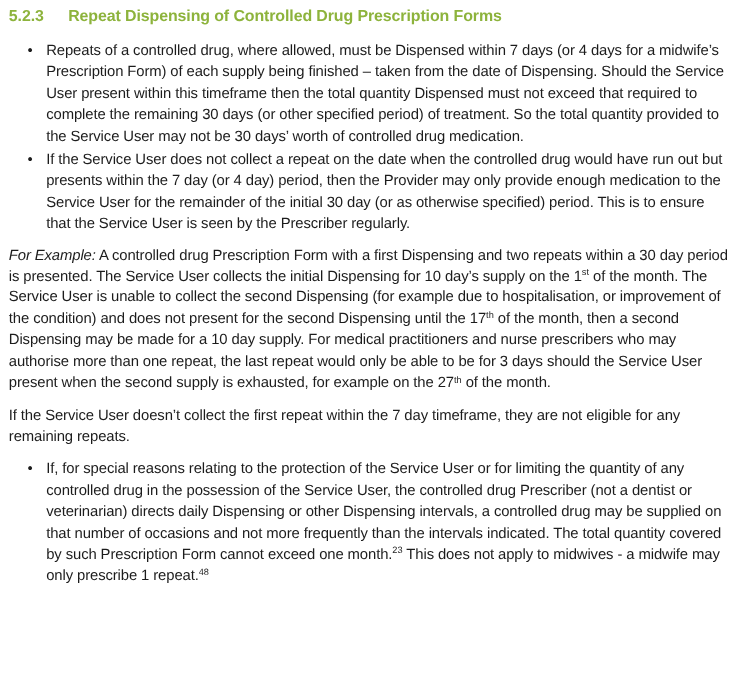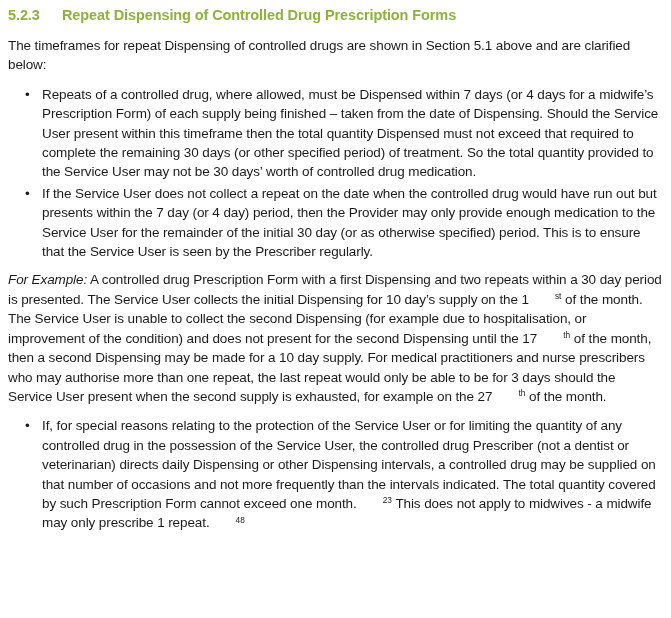--- a/index.html
+++ b/index.html
@@ -59,51 +59,50 @@
   em {
     font-style: italic;
   }
   sup {
     font-size: 0.62em;
     vertical-align: baseline;
     position: relative;
     top: -0.55em;
     line-height: 0;
     letter-spacing: 0;
-    margin-left: 26px;
   }
 </style>
 </head>
 <body>
 
 <article class="page" style="color: rgb(28, 28, 28); background-color: rgb(255, 255, 255);">
 
   <h2 class="heading" style="color: rgb(141, 179, 60);">
     <span class="h-num">5.2.3</span><span class="h-title">Repeat Dispensing of Controlled Drug Prescription Forms</span>
   </h2>
 
-  <p class="para"><span>The timeframes for repeat Dispensing of controlled drugs are shown in Section 5.1 above and are clarified below:</span></p>
 
   <ul class="blist after-tight">
     <li class="bullet">
       <span class="marker">•</span>
       <span class="btext"><span>Repeats of a controlled drug, where allowed, must be Dispensed within 7 days (or 4 days for a midwife’s Prescription Form) of each supply being finished – taken from the date of Dispensing. Should the Service User present within this timeframe then the total quantity Dispensed must not exceed that required to complete the remaining 30 days (or other specified period) of treatment. So the total quantity provided to the Service User may not be 30 days’ worth of controlled drug medication.</span></span>
     </li>
   </ul>
 
 
   <ul class="blist">
     <li class="bullet">
       <span class="marker">•</span>
       <span class="btext"><span>If the Service User does not collect a repeat on the date when the controlled drug would have run out but presents within the 7 day (or 4 day) period, then the Provider may only provide enough medication to the Service User for the remainder of the initial 30 day (or as otherwise specified) period. This is to ensure that the Service User is seen by the Prescriber regularly.</span></span>
     </li>
   </ul>
 
   <p class="para"><em>For Example:</em><span> A controlled drug Prescription Form with a first Dispensing and two repeats within a 30 day period is presented. The Service User collects the initial Dispensing for 10 day’s supply on the 1</span><sup>st</sup><span> of the month. The Service User is unable to collect the second Dispensing (for example due to hospitalisation, or improvement of the condition) and does not present for the second Dispensing until the 17</span><sup>th</sup><span> of the month, then a second Dispensing may be made for a 10 day supply. For medical practitioners and nurse prescribers who may authorise more than one repeat, the last repeat would only be able to be for 3 days should the Service User present when the second supply is exhausted, for example on the 27</span><sup>th</sup><span> of the month.</span></p>
 
+  <p class="para"><span>If the Service User doesn’t collect the first repeat within the 7 day timeframe, they are not eligible for any remaining repeats.</span></p>
 
   <ul class="blist last">
     <li class="bullet">
       <span class="marker">•</span>
       <span class="btext"><span>If, for special reasons relating to the protection of the Service User or for limiting the quantity of any controlled drug in the possession of the Service User, the controlled drug Prescriber (not a dentist or veterinarian) directs daily Dispensing or other Dispensing intervals, a controlled drug may be supplied on that number of occasions and not more frequently than the intervals indicated. The total quantity covered by such Prescription Form cannot exceed one month.</span><sup>23</sup><span> This does not apply to midwives - a midwife may only prescribe 1 repeat.</span><sup>48</sup></span>
     </li>
   </ul>
 
 </article>
 

